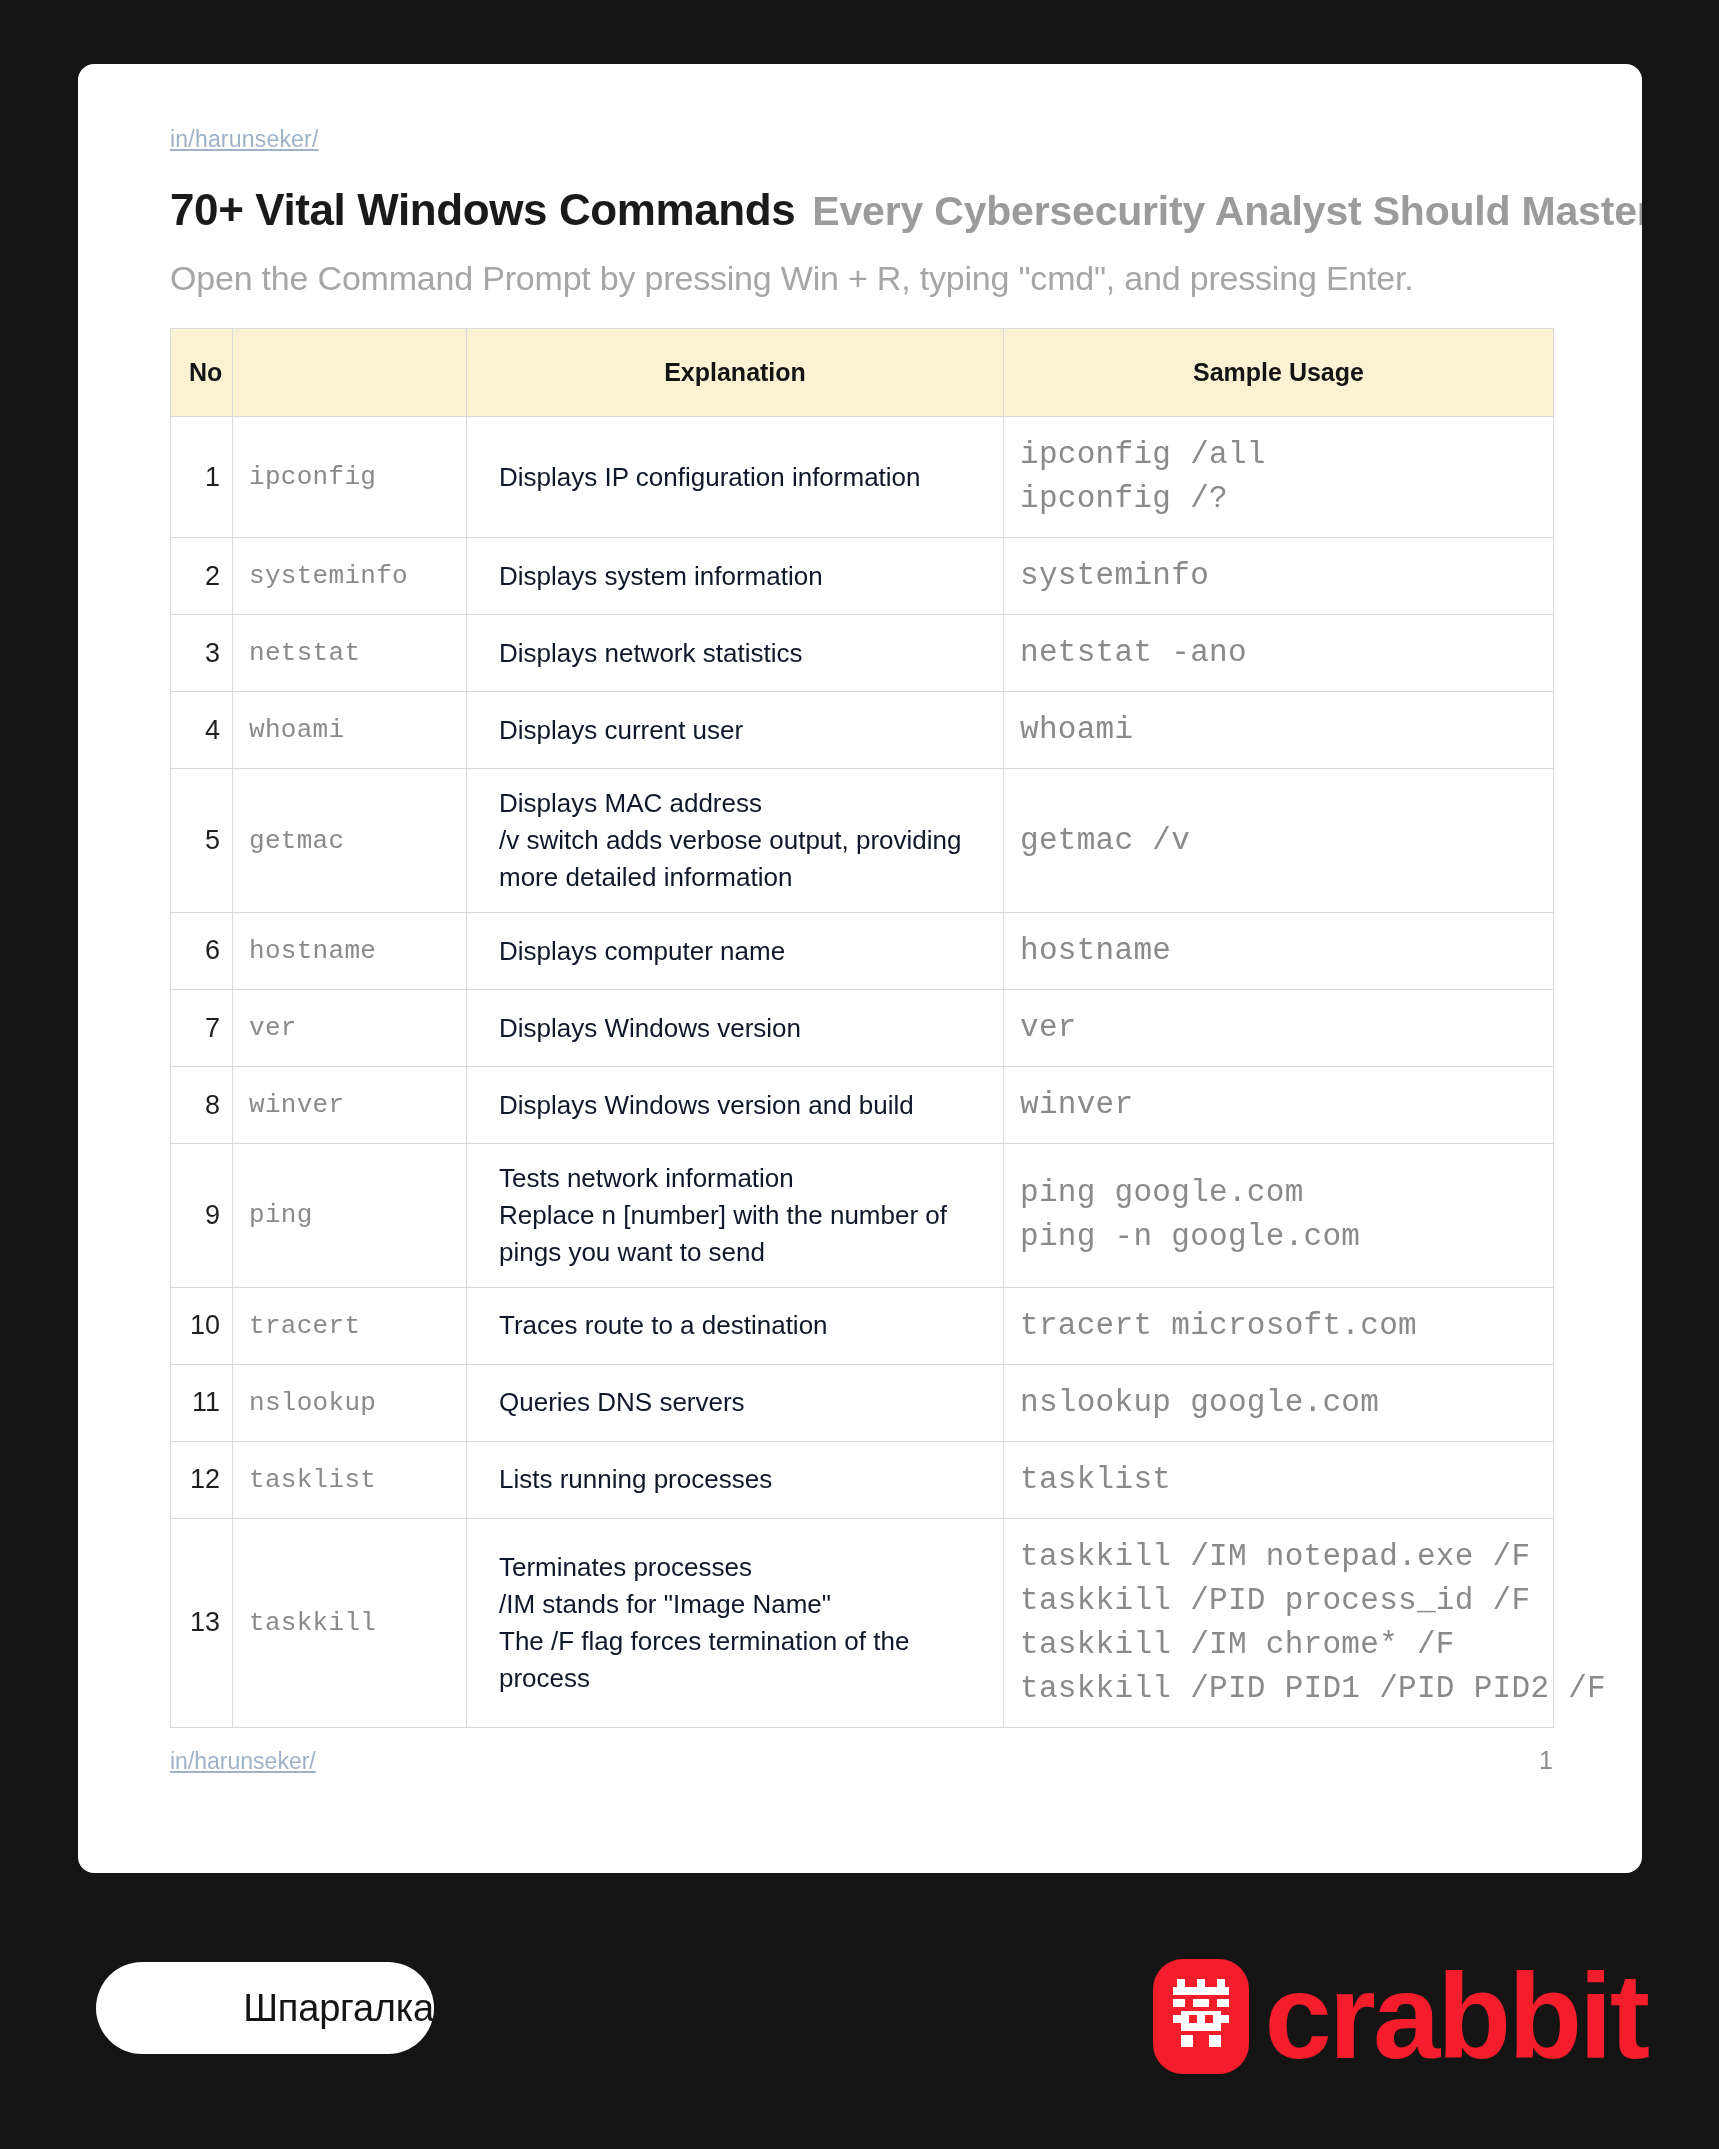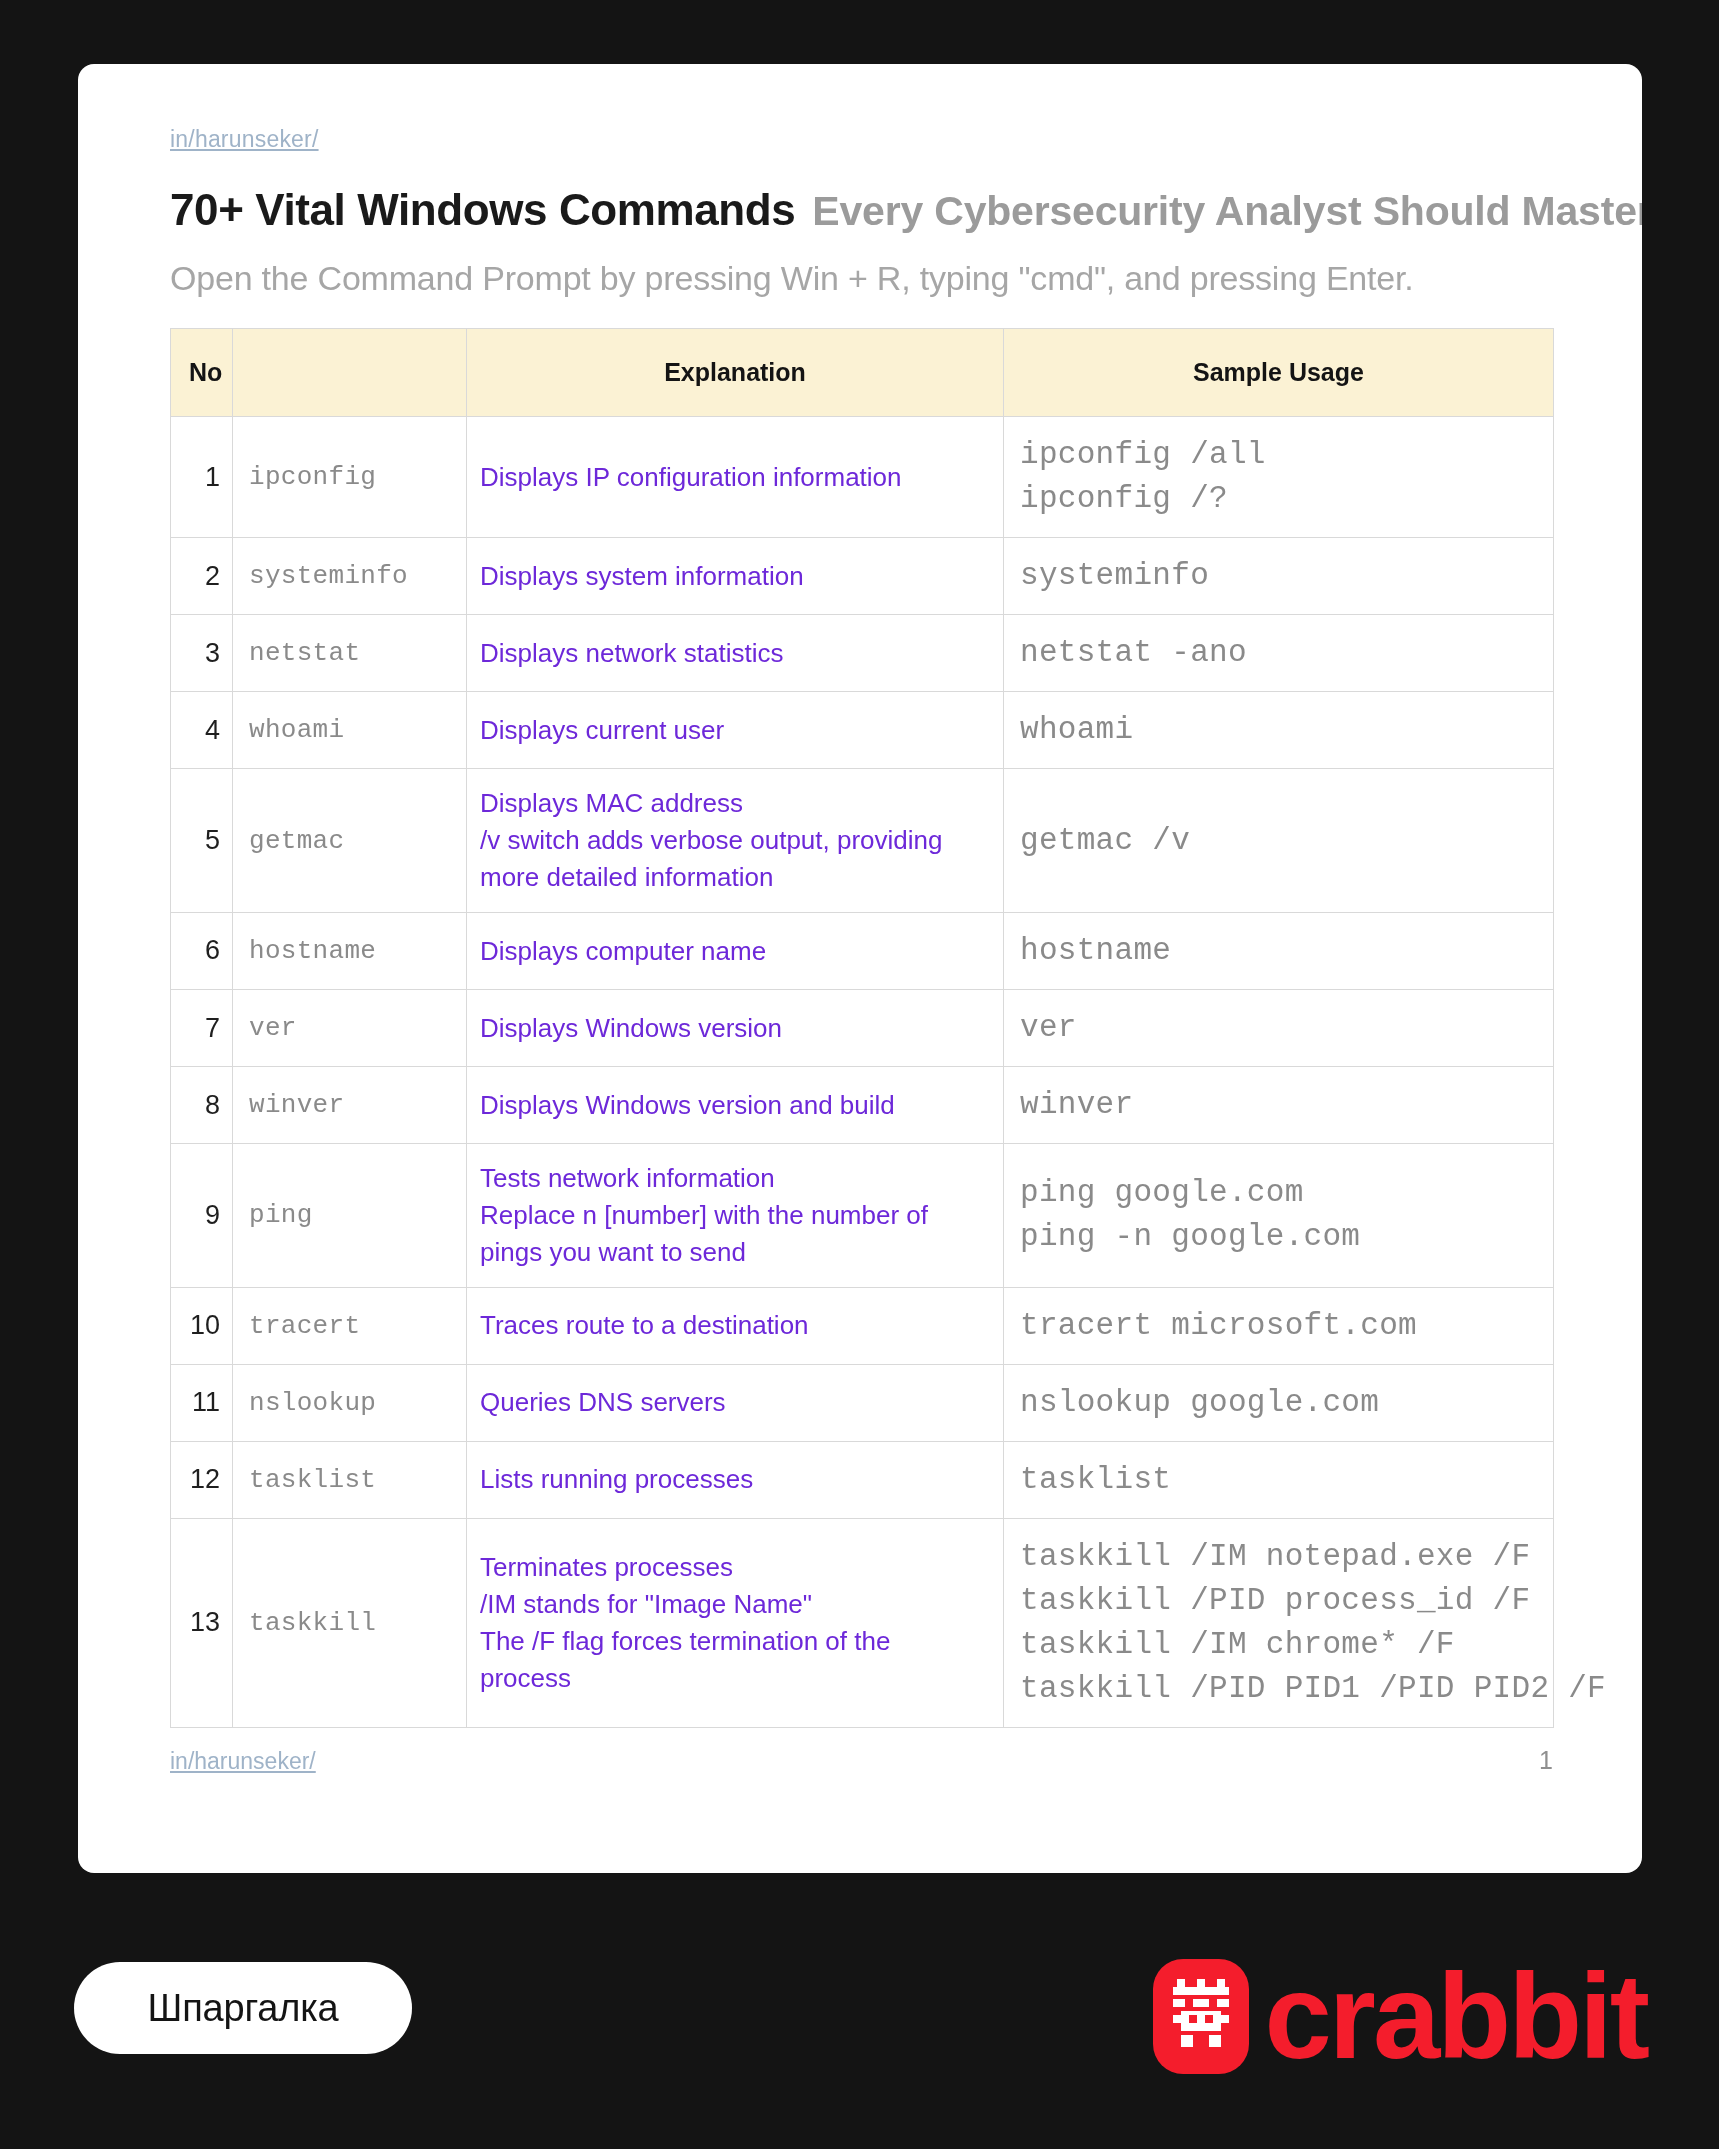--- a/index.html
+++ b/index.html
@@ -122,23 +122,23 @@
   td.td-cmd {
     font-family: "Liberation Mono", "DejaVu Sans Mono", monospace;
     font-size: 26px;
     color: #8a8a8a;
     padding-left: 16px;
     letter-spacing: 0.3px;
   }
 
   td.td-exp {
     font-size: 26px;
-    color: #6d28d9;
+    color: #0f172a;
     line-height: 1.42;
-    padding-left: 13px;
+    padding-left: 32px;
   }
 
   td.td-use {
     font-family: Liberation Mono, monospace;
     font-size: 31px;
     color: #8a8a8a;
     line-height: 1.42;
     padding-left: 16px;
     letter-spacing: 0.3px;
     white-space: nowrap;
@@ -168,29 +168,29 @@
   .brand-bar {
     position: absolute;
     left: 0;
     top: 1940px;
     width: 1719px;
     height: 209px;
   }
 
   .badge {
     position: absolute;
-    left: 74px;
+    left: 96px;
     top: 22px;
     width: 338px;
     height: 92px;
     background: #ffffff;
     border-radius: 46px;
     display: flex;
     align-items: center;
-    justify-content: center;
+    justify-content: flex-end;
   }
   .badge-text {
     font-size: 38px;
     color: #141414;
     letter-spacing: -0.2px;
   }
 
   .logo {
     position: absolute;
     right: 72px;

